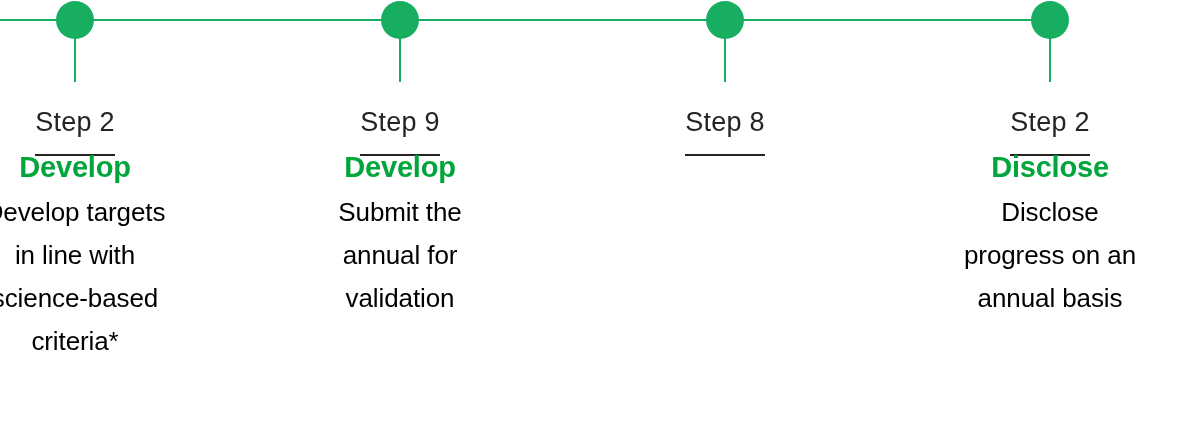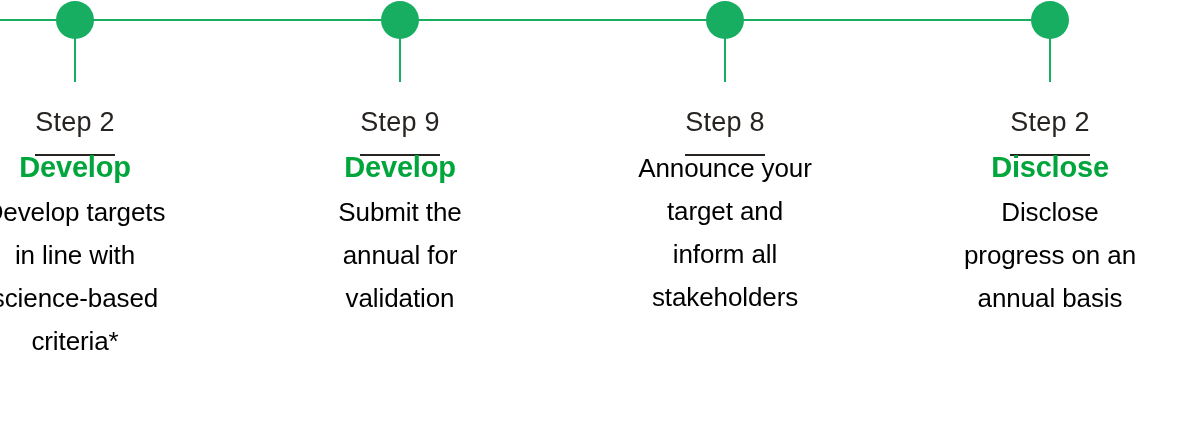--- a/index.html
+++ b/index.html
@@ -132,24 +132,20 @@
   <div class="col" style="left:250px">
     <div class="step-label"><span>Step 9</span></div>
     <div class="step-title">Develop</div>
     <div class="step-desc">Submit the
 annual for
 validation</div>
   </div>
 
   <div class="col" style="left:575px">
     <div class="step-label"><span>Step 8</span></div>
-    <div class="step-desc">Announce your
-target and
-inform all
-stakeholders</div>
   </div>
 
   <div class="col" style="left:900px">
     <div class="step-label"><span>Step 2</span></div>
     <div class="step-title">Disclose</div>
     <div class="step-desc">Disclose
 progress on an
 annual basis</div>
   </div>
 

